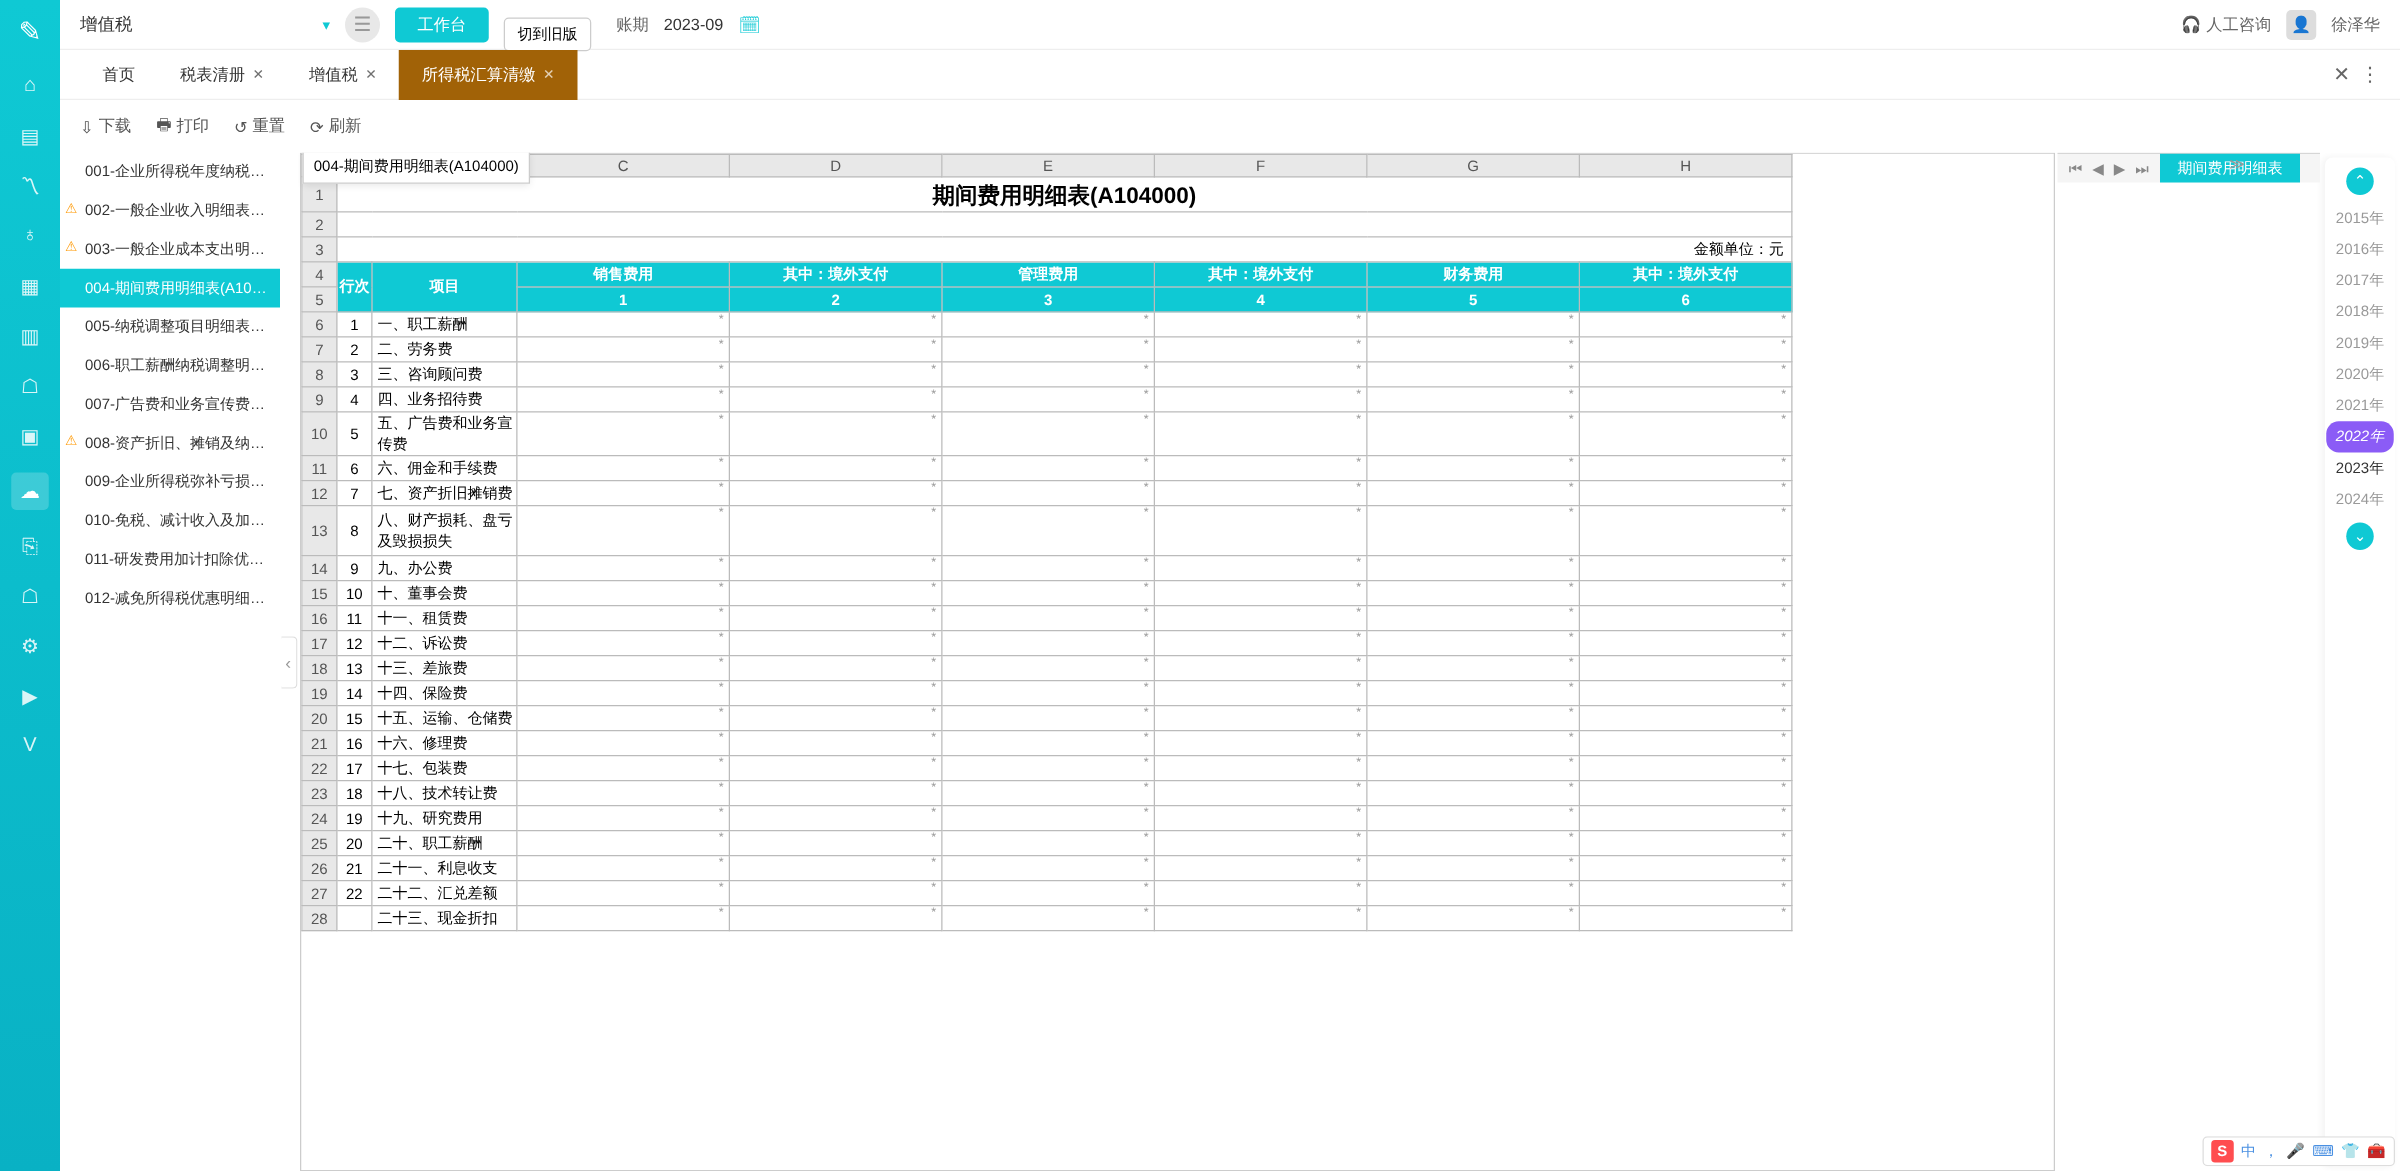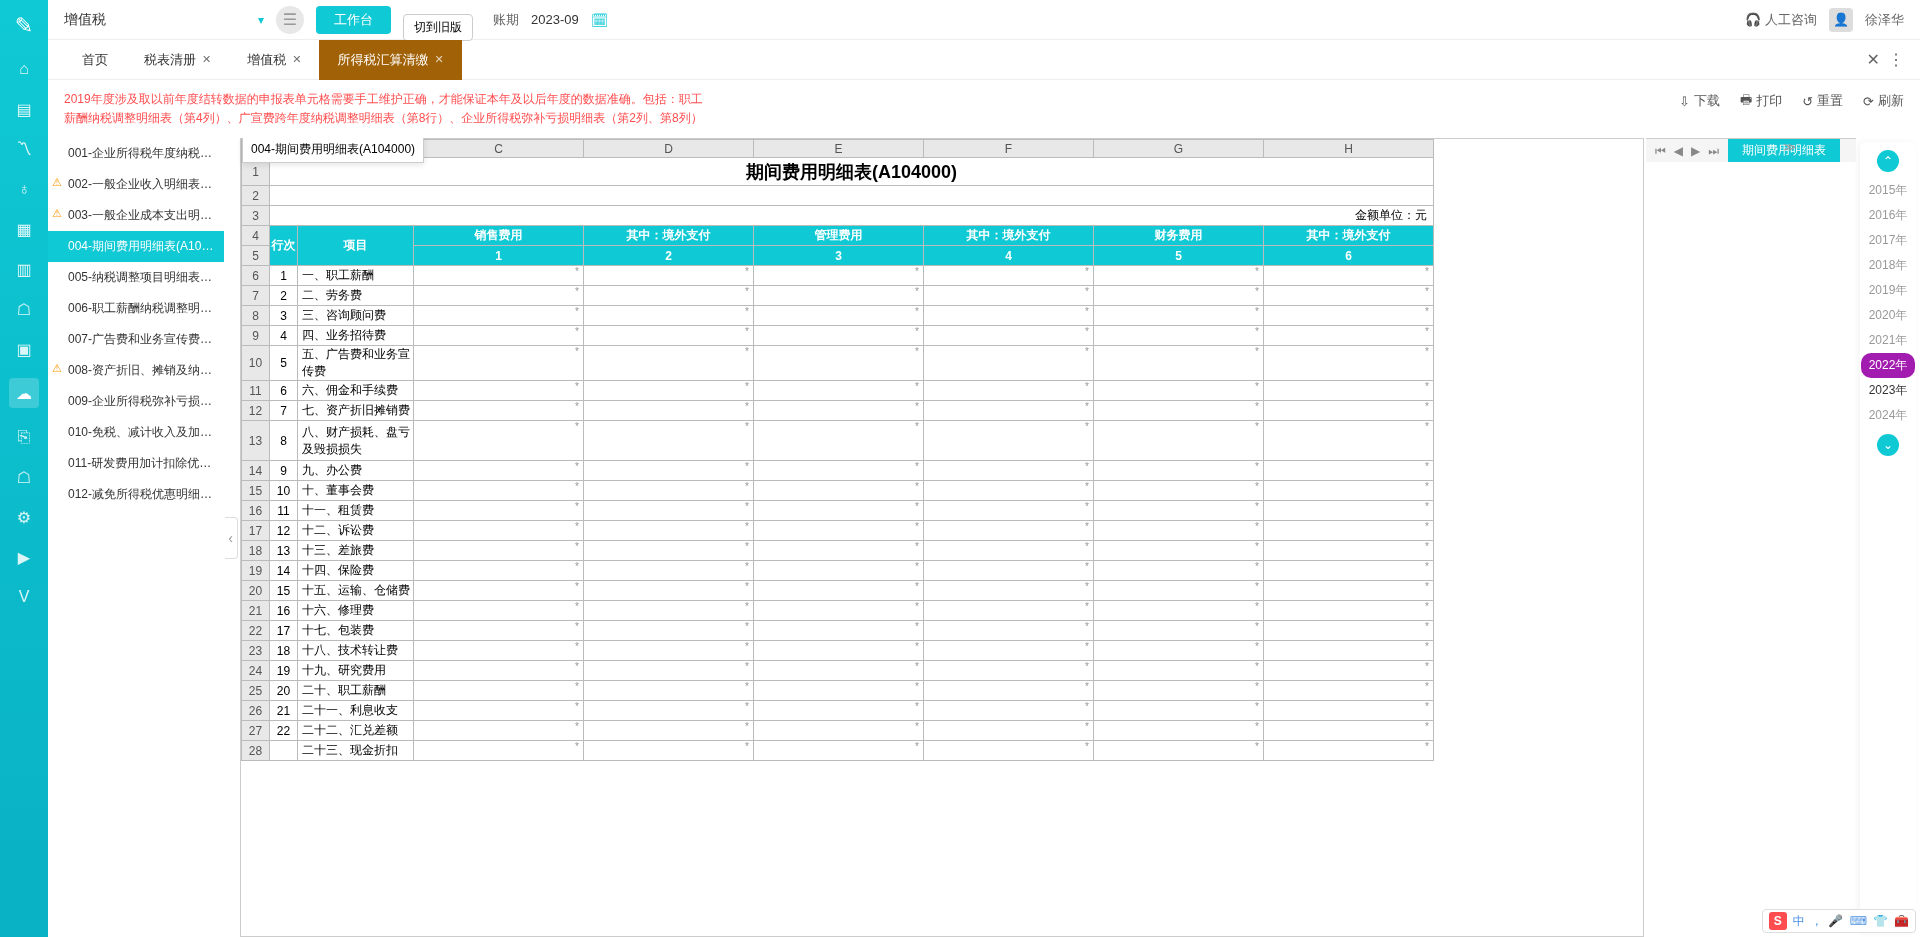--- a/index.html
+++ b/index.html
@@ -70,21 +70,21 @@
 .sheet-nav { display: flex; gap: 2px; padding: 0 6px; }
 .sheet-nav span { cursor: pointer; color: #888; padding: 0 3px; }
 .sheet-tab { padding: 3px 14px; background: #0fc9d4; color: #fff; cursor: pointer; border-radius: 0; }
 .hscroll { flex: 1; margin: 0 8px; height: 14px; background: #f0f0f0; position: relative; }
 .hscroll-thumb { position: absolute; left: 0; width: 60%; height: 100%; background: #ccc; border-radius: 7px; }
 
 .year-strip { width: 56px; background: #fff; display: flex; flex-direction: column; align-items: center; gap: 6px; padding: 8px 0; margin: 4px; border-radius: 6px; box-shadow: -2px 0 6px rgba(0,0,0,0.05); }
 .year-strip .scroll-btn { width: 22px; height: 22px; border-radius: 50%; background: #0fc9d4; color: #fff; display: flex; align-items: center; justify-content: center; font-size: 12px; cursor: pointer; }
 .year-item { font-size: 12px; color: #999; padding: 4px 8px; cursor: pointer; }
 .year-item.enabled { color: #333; }
-.year-item.active { background: #a21caf; color: #fff; border-radius: 10px; }
+.year-item.active { background: #8b5cf6; color: #fff; border-radius: 10px; font-style: italic; }
 
 .expand-handle { position: absolute; right: 60px; top: 2px; font-size: 12px; color: #999; cursor: pointer; }
 
 .ime-bar { position: fixed; right: 4px; bottom: 4px; display: flex; align-items: center; gap: 6px; background: #fff; border: 1px solid #ddd; border-radius: 4px; padding: 2px 6px; font-size: 12px; }
 .ime-bar .sogou { width: 18px; height: 18px; background: #ff4d4f; color: #fff; display: flex; align-items: center; justify-content: center; border-radius: 3px; font-weight: bold; }
 .ime-bar span { color: #4a90e2; cursor: pointer; }
 </style>
 </head>
 <body>
 
@@ -144,21 +144,20 @@
             <span class="close">✕</span>
           </div>
         </div>
       <div class="tabs-right">
         <span class="close-all">✕</span>
         <span>⋮</span>
       </div>
     </div>
 
     <div class="warning-row">
-      <div class="warning-text">2019年度涉及取以前年度结转数据的申报表单元格需要手工维护正确，才能保证本年及以后年度的数据准确。包括：职工薪酬纳税调整明细表（第4列）、广宣费跨年度纳税调整明细表（第8行）、企业所得税弥补亏损明细表（第2列、第8列）</div>
       <div class="action-buttons">
         <div class="action-btn">⇩ <span>下载</span></div>
         <div class="action-btn">🖶 <span>打印</span></div>
         <div class="action-btn">↺ <span>重置</span></div>
         <div class="action-btn">⟳ <span>刷新</span></div>
       </div>
     </div>
 
     <div class="body-row">
       <div class="tree-panel" id="tree">

